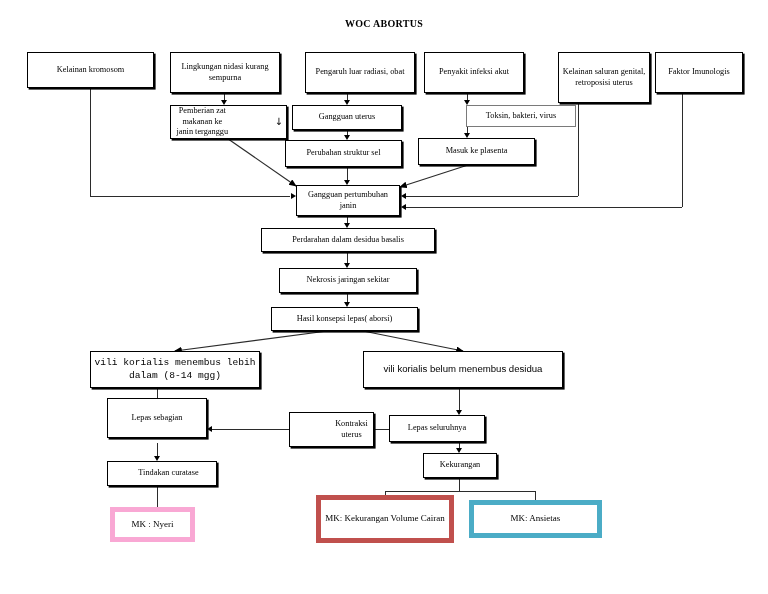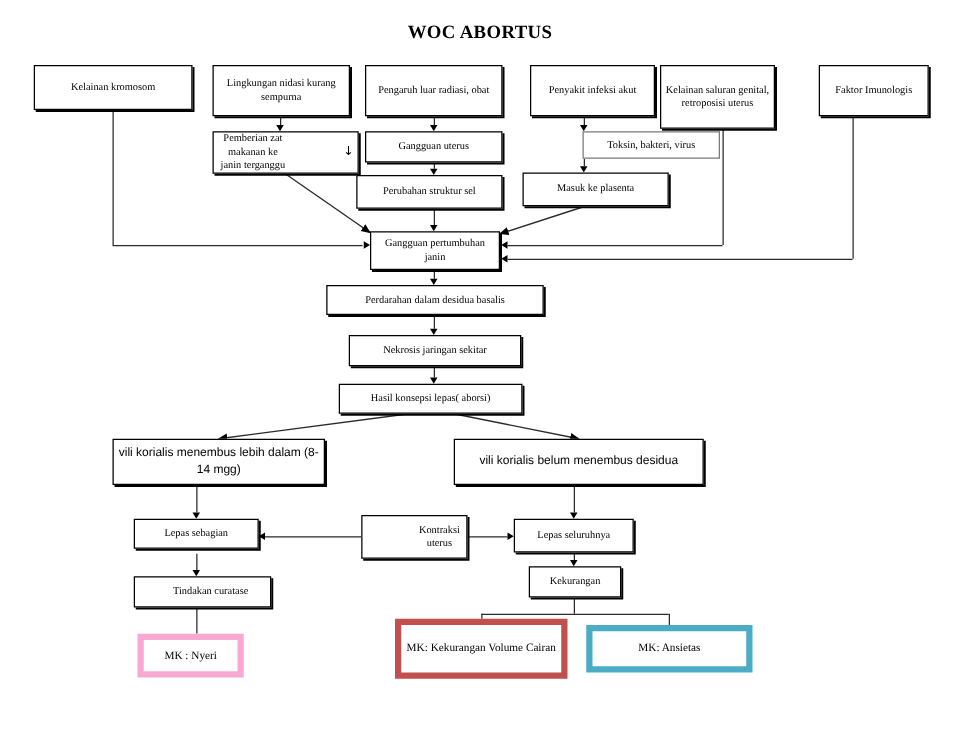--- a/index.html
+++ b/index.html
@@ -17,21 +17,21 @@
     overflow: hidden;
   }
   .title {
     position: absolute;
     left: 0;
     top: 18px;
     width: 768px;
     text-align: center;
     font-family: "Liberation Serif", "DejaVu Serif", serif;
     font-weight: bold;
-    font-size: 15px;
+    font-size: 10px;
     letter-spacing: 0.3px;
     color: #000000;
   }
   
   .node {
     position: absolute;
     box-sizing: border-box;
     background: #ffffff;
     border: 1.6px solid #000000;
     color: #000000;
@@ -145,25 +145,25 @@
 
     <line x1="335" y1="330" x2="175" y2="351" stroke="#2b2b2b" stroke-width="1.1" marker-end="url(#ah)"></line>
 
     <line x1="358" y1="330" x2="463" y2="351" stroke="#2b2b2b" stroke-width="1.1" marker-end="url(#ah)"></line>
   </svg>
 
   <div class="node shadow" style="left:27px; top:52px; width:127px; height:36px;">Kelainan kromosom</div>
 
   <div class="node shadow" style="left:170px; top:52px; width:110px; height:41px;">Lingkungan nidasi kurang sempurna</div>
 
-  <div class="node shadow" style="left:292px; top:52px; width:110px; height:41px;">Pengaruh luar radiasi, obat</div>
+  <div class="node shadow" style="left:305px; top:52px; width:110px; height:41px;">Pengaruh luar radiasi, obat</div>
 
   <div class="node shadow" style="left:424px; top:52px; width:100px; height:41px;">Penyakit infeksi akut</div>
 
-  <div class="node shadow" style="left:528px; top:52px; width:92px; height:51px;">Kelainan saluran genital, retroposisi uterus</div>
+  <div class="node shadow" style="left:558px; top:52px; width:92px; height:51px;">Kelainan saluran genital, retroposisi uterus</div>
 
   <div class="node shadow" style="left:655px; top:52px; width:88px; height:41px;">Faktor Imunologis</div>
 
   <div class="node shadow" style="left:170px; top:105px; width:117px; height:34px;gap:44px;">
     <span>Pemberian zat makanan ke janin terganggu</span>
       <span class="glyph-down">↓</span>
   </div>
 
   <div class="node shadow" style="left:292px; top:105px; width:110px; height:25px;">Gangguan uterus</div>
 
@@ -174,29 +174,29 @@
   <div class="node shadow" style="left:418px; top:138px; width:117px; height:27px;">Masuk ke plasenta</div>
 
   <div class="node shadow" style="left:296px; top:185px; width:104px; height:31px;">Gangguan pertumbuhan janin</div>
 
   <div class="node shadow" style="left:261px; top:228px; width:174px; height:24px;">Perdarahan dalam desidua basalis</div>
 
   <div class="node shadow" style="left:279px; top:268px; width:138px; height:25px;">Nekrosis jaringan sekitar</div>
 
   <div class="node shadow" style="left:271px; top:307px; width:147px; height:24px;">Hasil konsepsi lepas( aborsi)</div>
 
-  <div class="node shadow sans" style="left:90px; top:351px; width:170px; height:37px;">vili  korialis menembus lebih dalam (8-14 mgg)</div>
+  <div class="node shadow sans" style="left:90px; top:351px; width:170px; height:37px;font-family:Liberation Mono, monospace;">vili  korialis menembus lebih dalam (8-14 mgg)</div>
 
   <div class="node shadow sans" style="left:363px; top:351px; width:200px; height:37px;">vili  korialis belum menembus desidua</div>
 
-  <div class="node shadow" style="left:107px; top:415px; width:100px; height:24px;">Lepas sebagian</div>
+  <div class="node shadow" style="left:107px; top:398px; width:100px; height:40px;">Lepas sebagian</div>
 
   <div class="node shadow" style="left:289px; top:412px; width:85px; height:35px;padding-left:43px;">Kontraksi uterus</div>
 
-  <div class="node shadow" style="left:411px; top:415px; width:96px; height:27px;text-align:center;">Lepas seluruhnya</div>
+  <div class="node shadow" style="left:389px; top:415px; width:96px; height:27px;text-align:center;">Lepas seluruhnya</div>
 
   <div class="node shadow" style="left:107px; top:461px; width:110px; height:25px;padding-left:16px;">Tindakan curatase</div>
 
   <div class="node shadow" style="left:423px; top:453px; width:74px; height:25px;">Kekurangan</div>
 
   <div class="node mk mk-purple" style="left:110px; top:507px; width:85px; height:35px;">MK : Nyeri</div>
 
   <div class="node mk mk-red" style="left:316px; top:495px; width:138px; height:48px;">MK: Kekurangan Volume Cairan</div>
 
   <div class="node mk mk-blue" style="left:469px; top:500px; width:133px; height:38px;">MK: Ansietas</div>

